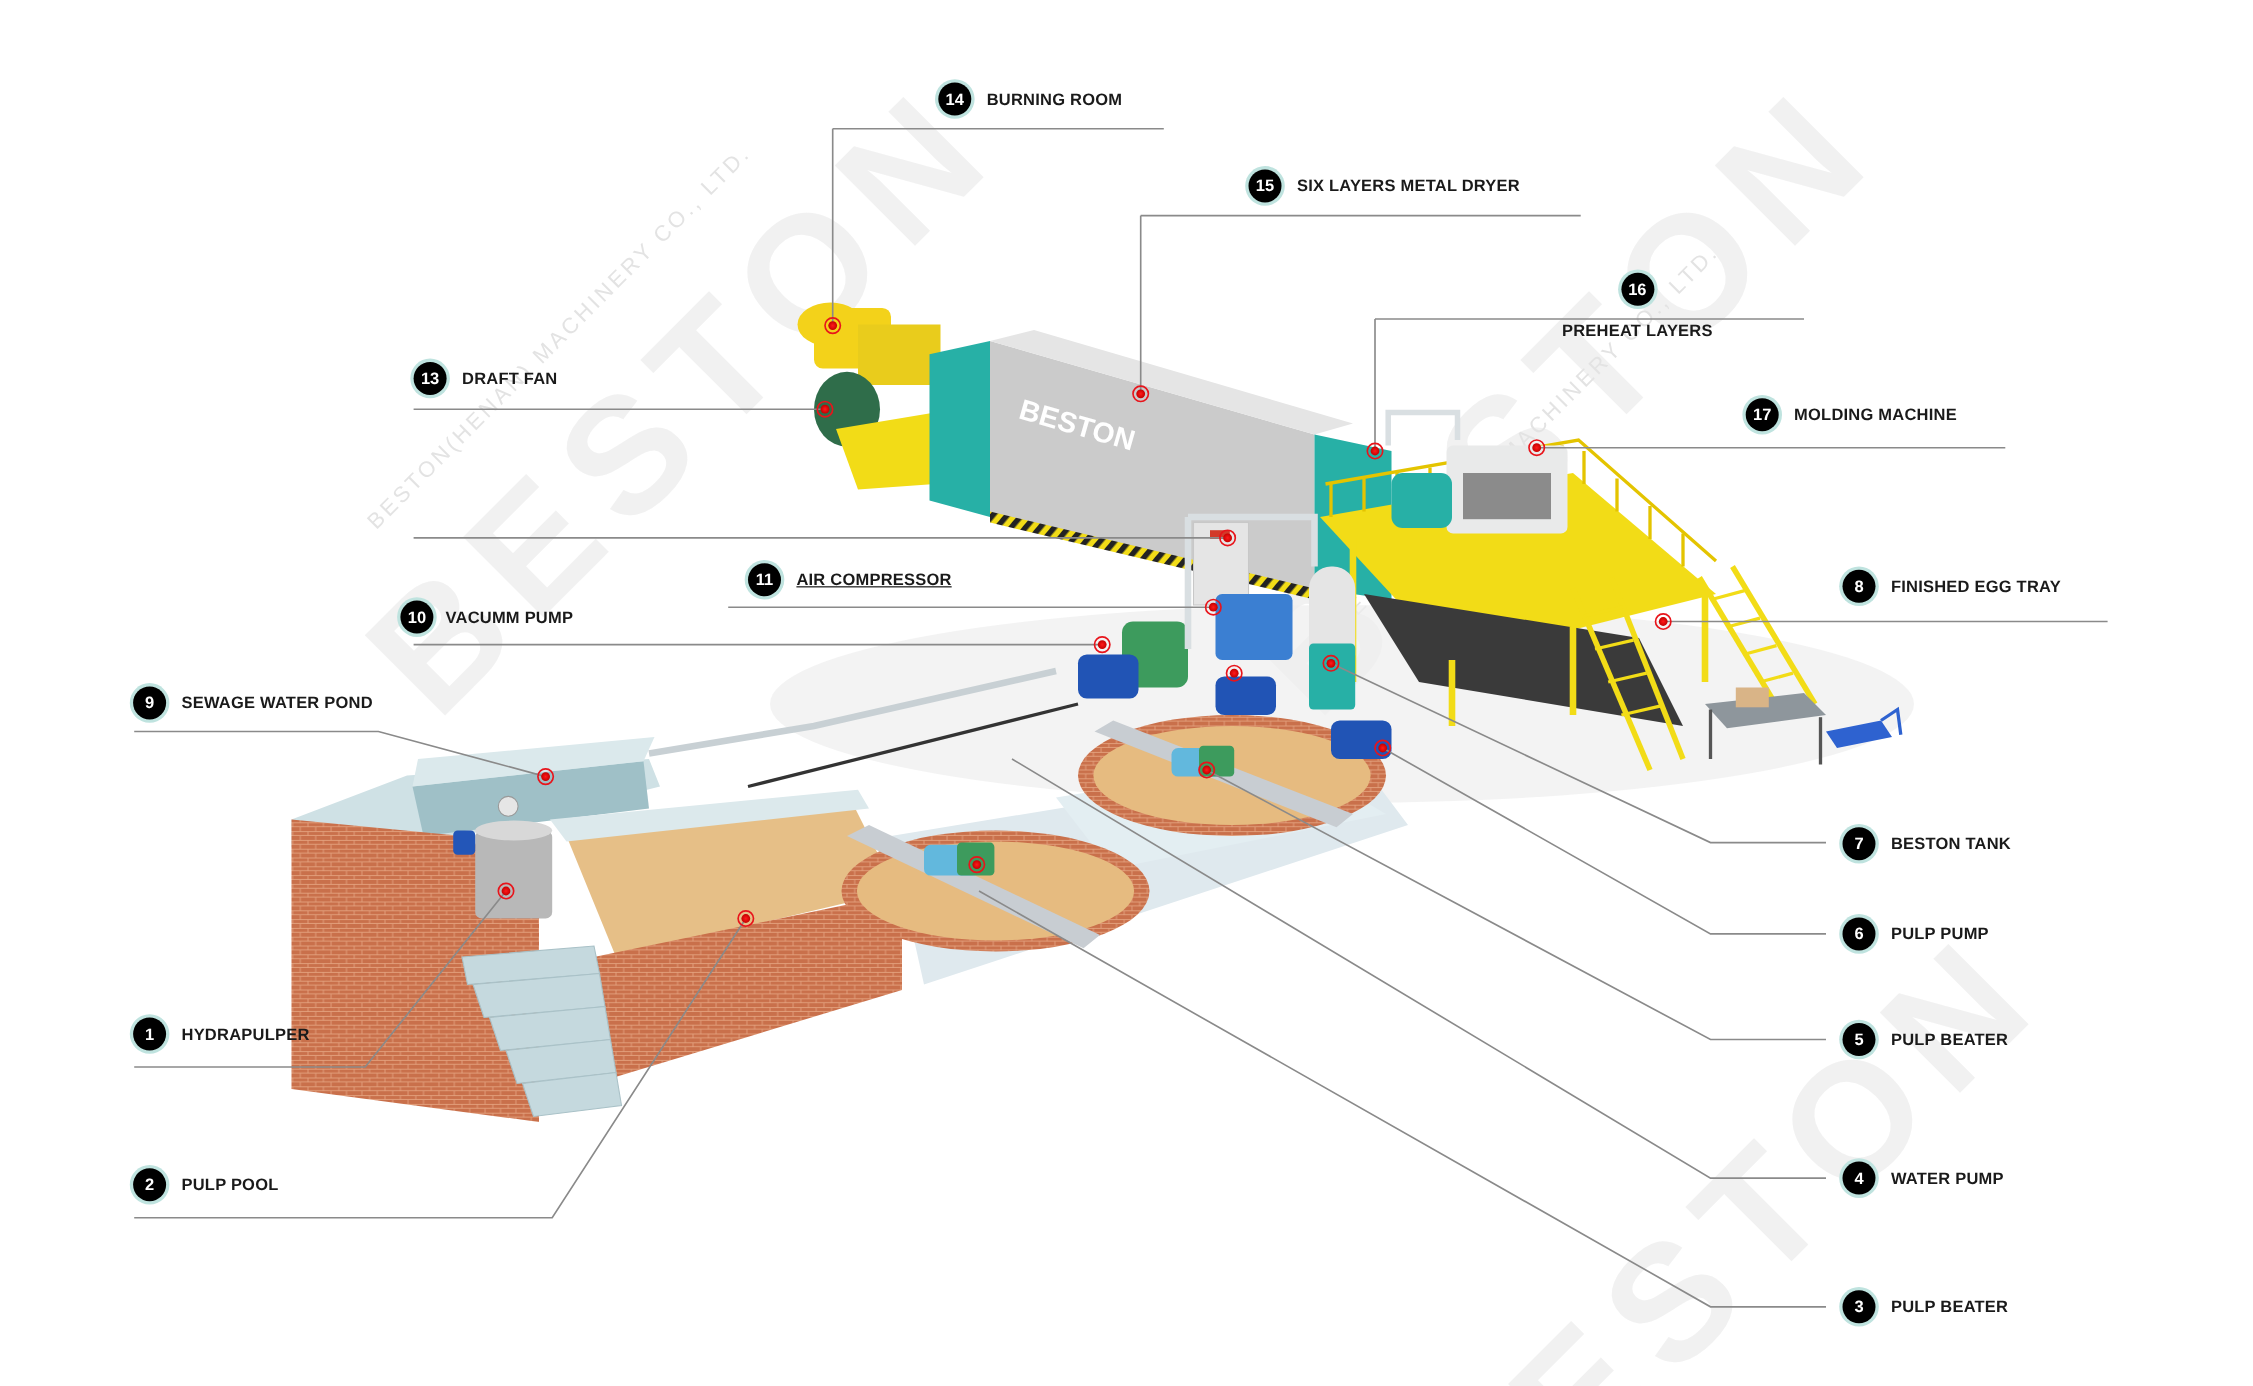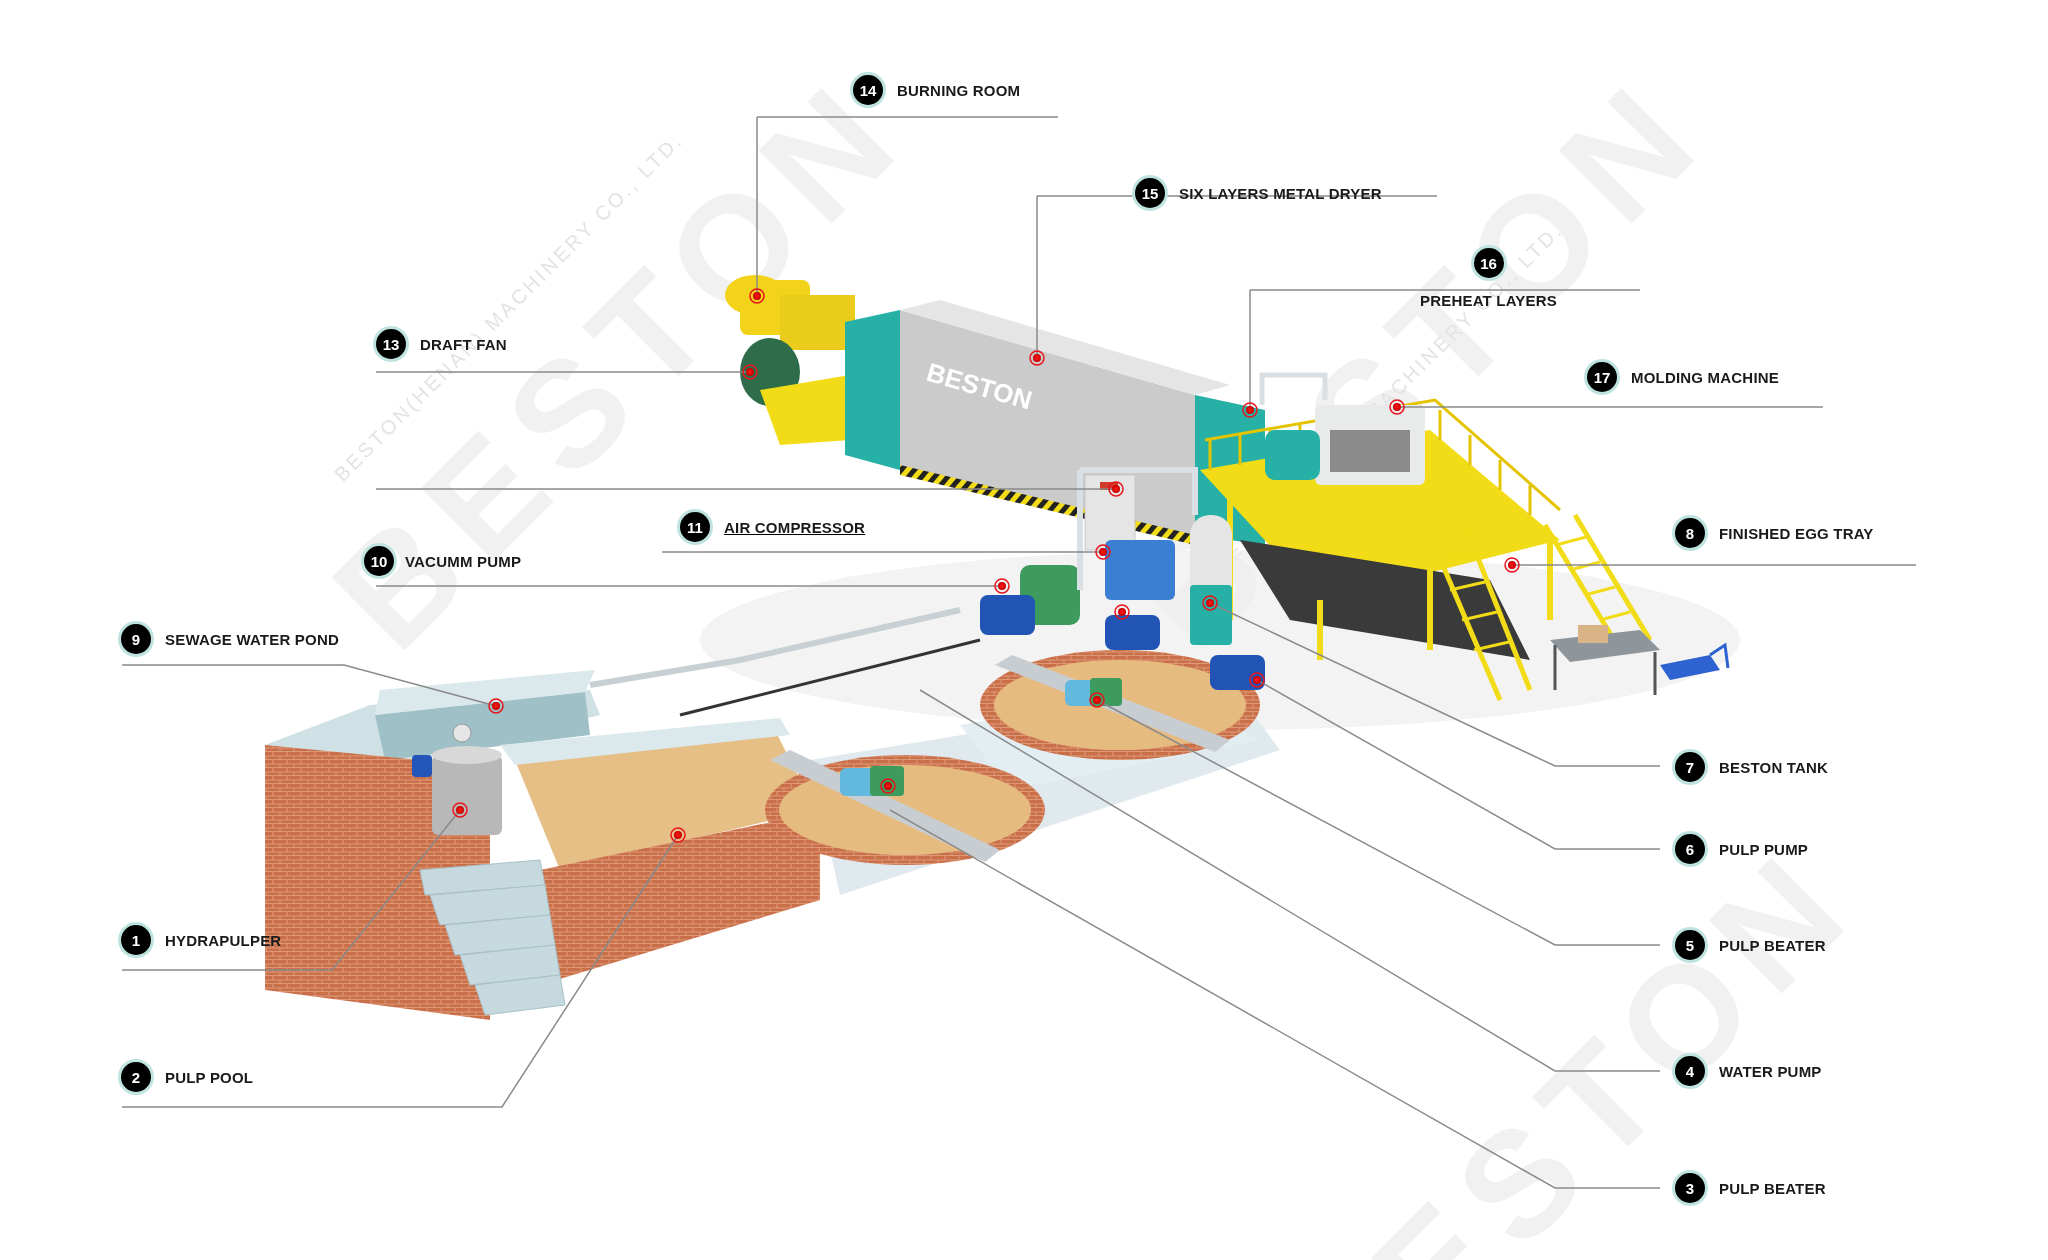--- a/index.html
+++ b/index.html
@@ -268,21 +268,21 @@
           <circle cx="888" cy="786" r="7" fill="none" stroke="#e8141b" stroke-width="1.5"></circle>
           <circle cx="888" cy="786" r="4" fill="url(#mk)"></circle>
         </g>
     </g>
   </svg>
 
   <div class="label" style="left:853px;top:75px;">
     <span class="badge">14</span>
     <span class="ltext">BURNING ROOM</span>
   </div>
-  <div class="label" style="left:1135px;top:154px;margin-top:24px;">
+  <div class="label" style="left:1135px;top:154px;">
     <span class="badge">15</span>
     <span class="ltext">SIX LAYERS METAL DRYER</span>
   </div>
   <div class="label" style="left:1420px;top:248px;flex-direction:column;">
     <span class="badge">16</span>
     <span class="ltext">PREHEAT LAYERS</span>
   </div>
   <div class="label" style="left:1587px;top:362px;">
     <span class="badge">17</span>
     <span class="ltext">MOLDING MACHINE</span>

